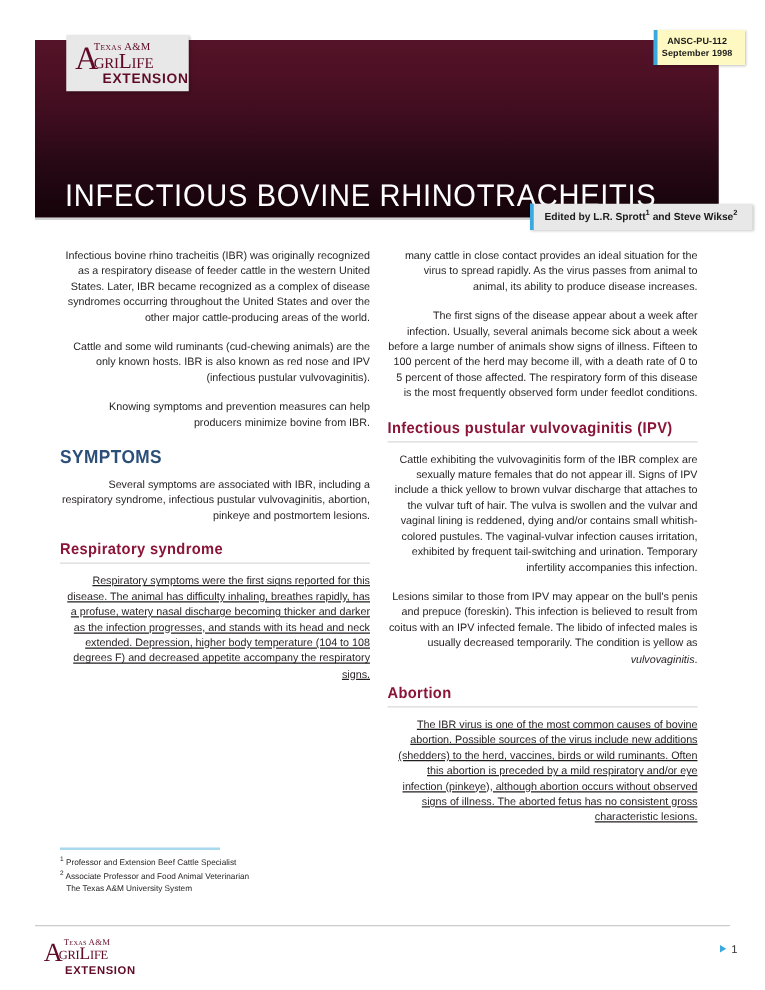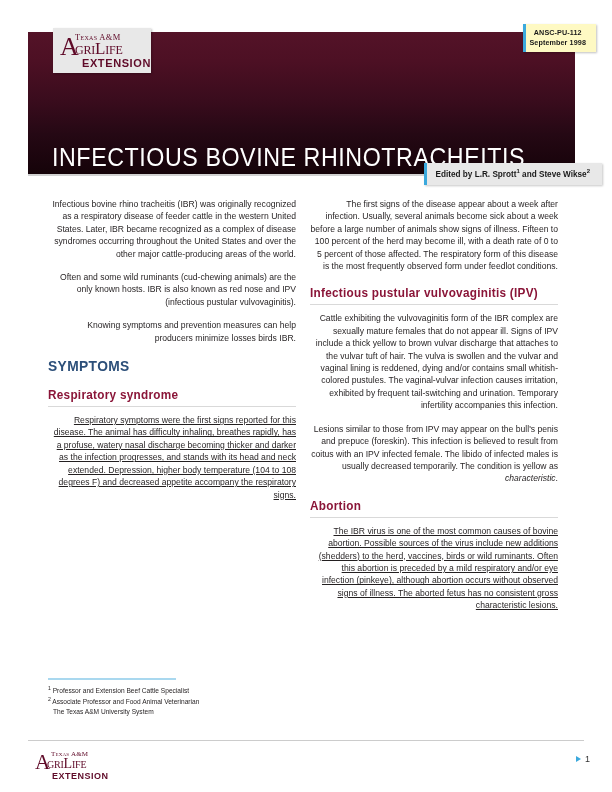--- a/index.html
+++ b/index.html
@@ -315,38 +315,40 @@
 </div>
 
 <h1 class="doc-title">INFECTIOUS BOVINE RHINOTRACHEITIS</h1>
 
 <div class="byline">
   <span id="byline-slot">Edited by L.R. Sprott<sup>1</sup> and Steve Wikse<sup>2</sup></span>
 </div>
 
 <div class="col col-left">
   <p class="body">Infectious bovine rhino tracheitis (IBR) was originally recognized as a respiratory disease of feeder cattle in the western United States. Later, IBR became recognized as a complex of disease syndromes occurring throughout the United States and over the other major cattle-producing areas of the world.</p>
-  <p class="body">Often and some wild ruminants (cud-chewing animals) are the only known hosts. IBR is also known as red nose and IPV (infectious pustular vulvovaginitis).</p>
-  <p class="body">Knowing symptoms and prevention measures can help producers minimize losses birds IBR.</p>
+  <p class="body">Cattle and some wild ruminants (cud-chewing animals) are the only known hosts. IBR is also known as red nose and IPV (infectious pustular vulvovaginitis).</p>
+  <p class="body">Knowing symptoms and prevention measures can help producers minimize bovine from IBR.</p>
 
   <h2 class="sec">Symptoms</h2>
+  <p class="body">Several symptoms are associated with IBR, including a respiratory syndrome, infectious pustular vulvovaginitis, abortion, pinkeye and postmortem lesions.</p>
 
   <h3 class="sub">Respiratory syndrome</h3>
   <div class="rule"></div>
   <p class="body">Respiratory symptoms were the first signs reported for this disease. The animal has difficulty inhaling, breathes rapidly, has a profuse, watery nasal discharge becoming thicker and darker as the infection progresses, and stands with its head and neck extended. Depression, higher body temperature (104 to 108 degrees F) and decreased appetite accompany the respiratory signs.</p>
 </div>
 
 <div class="col col-right">
+  <p class="body">many cattle in close contact provides an ideal situation for the virus to spread rapidly. As the virus passes from animal to animal, its ability to produce disease increases.</p>
   <p class="body">The first signs of the disease appear about a week after infection. Usually, several animals become sick about a week before a large number of animals show signs of illness. Fifteen to 100 percent of the herd may become ill, with a death rate of 0 to 5 percent of those affected. The respiratory form of this disease is the most frequently observed form under feedlot conditions.</p>
 
   <h3 class="sub">Infectious pustular vulvovaginitis (IPV)</h3>
   <div class="rule"></div>
   <p class="body">Cattle exhibiting the vulvovaginitis form of the IBR complex are sexually mature females that do not appear ill. Signs of IPV include a thick yellow to brown vulvar discharge that attaches to the vulvar tuft of hair. The vulva is swollen and the vulvar and vaginal lining is reddened, dying and/or contains small whitish-colored pustules. The vaginal-vulvar infection causes irritation, exhibited by frequent tail-switching and urination. Temporary infertility accompanies this infection.</p>
   <p class="body">
-    <span>Lesions similar to those from IPV may appear on the bull's penis and prepuce (foreskin). This infection is believed to result from coitus with an IPV infected female. The libido of infected males is usually decreased temporarily. The condition is yellow as </span><i>characteristic</i><span>.</span>
+    <span>Lesions similar to those from IPV may appear on the bull's penis and prepuce (foreskin). This infection is believed to result from coitus with an IPV infected female. The libido of infected males is usually decreased temporarily. The condition is yellow as </span><i>vulvovaginitis</i><span>.</span>
   </p>
 
   <h3 class="sub">Abortion</h3>
   <div class="rule"></div>
   <p class="body">The IBR virus is one of the most common causes of bovine abortion. Possible sources of the virus include new additions (shedders) to the herd, vaccines, birds or wild ruminants. Often this abortion is preceded by a mild respiratory and/or eye infection (pinkeye), although abortion occurs without observed signs of illness. The aborted fetus has no consistent gross characteristic lesions.</p>
 </div>
 
 <div class="footnotes">
   <div class="footnote-rule"></div>
   <div class="fn"><sup>1</sup> Professor and Extension Beef Cattle Specialist</div>

